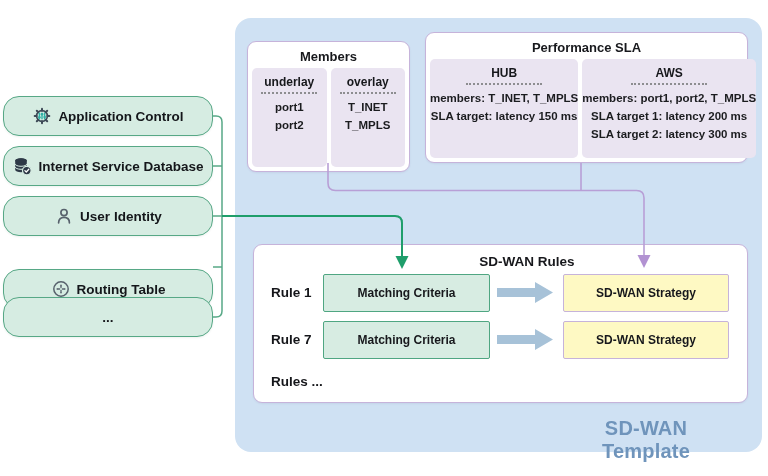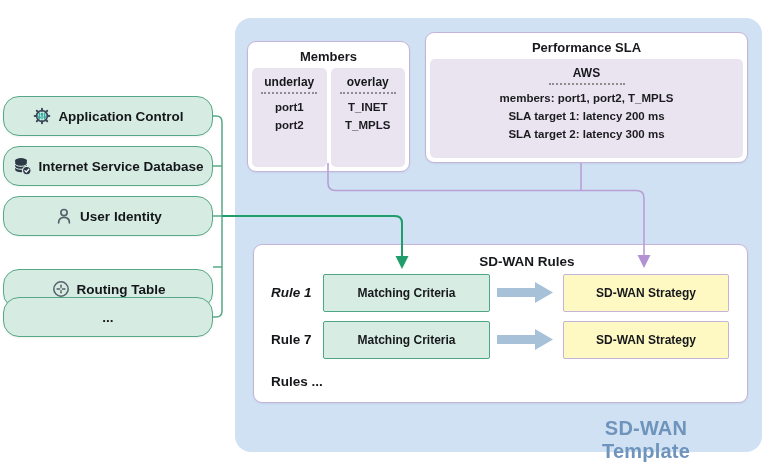--- a/index.html
+++ b/index.html
@@ -97,34 +97,40 @@
         <div class="dotted-sep sep-sm"></div>
         <div class="inner-val">T_INET</div>
         <div class="inner-val">T_MPLS</div>
       </div>
     </div>
   </div>
 
   <div class="panel" style="left:425px;top:32px;width:323px;height:131px;">
     <div class="panel-title">Performance SLA</div>
     <div class="inner-row">
+      <div class="lavender hub-col">
+        <div class="inner-header">HUB</div>
+        <div class="dotted-sep sep-lg"></div>
+        <div class="inner-val">members: T_INET, T_MPLS</div>
+        <div class="inner-val">SLA target: latency 150 ms</div>
+      </div>
       <div class="lavender aws-col">
         <div class="inner-header">AWS</div>
         <div class="dotted-sep sep-lg"></div>
         <div class="inner-val">members: port1, port2, T_MPLS</div>
         <div class="inner-val">SLA target 1: latency 200 ms</div>
         <div class="inner-val">SLA target 2: latency 300 ms</div>
       </div>
     </div>
   </div>
 
   <div class="panel rules">
     <div class="rules-title">SD-WAN Rules</div>
 
-    <div class="rule-label" style="top:39px;font-style:italic;">Rule 1</div>
+    <div class="rule-label" style="top:39px;">Rule 1</div>
     <div class="crit-box" style="top:29px;">Matching Criteria</div>
     <div class="strat-box" style="top:29px;">SD-WAN Strategy</div>
 
     <div class="rule-label" style="top:86px;">Rule 7</div>
     <div class="crit-box" style="top:76px;">Matching Criteria</div>
     <div class="strat-box" style="top:76px;">SD-WAN Strategy</div>
 
     <div class="rule-label" style="top:128px;">Rules ...</div>
   </div>
 

